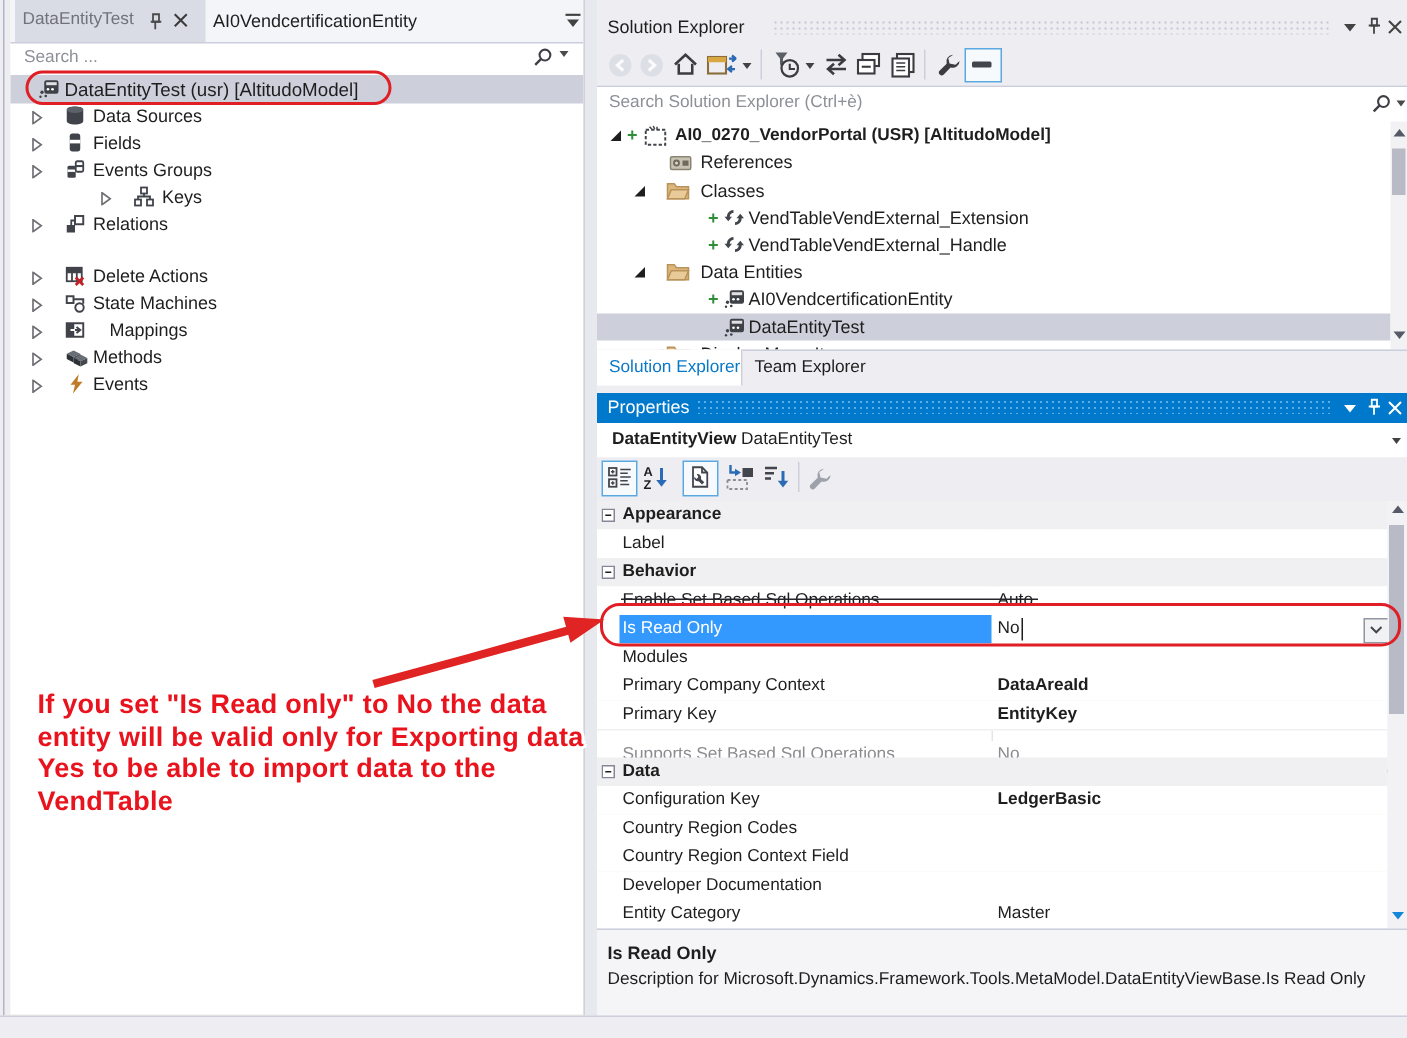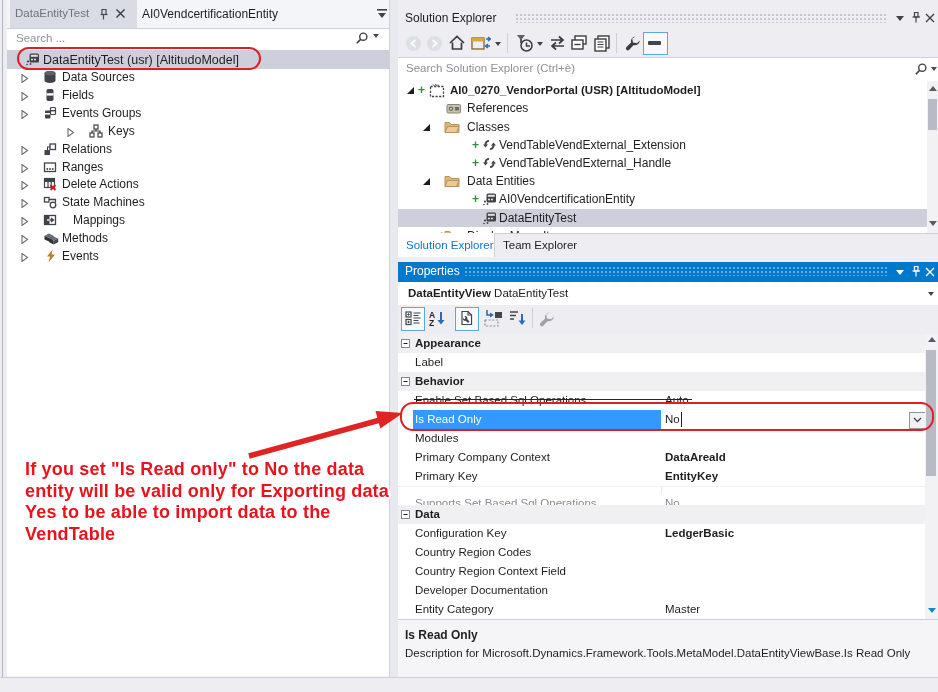--- a/index.html
+++ b/index.html
@@ -125,32 +125,20 @@
       <svg class="ic" style="left:14px;top:6px;" width="8" height="9" viewBox="0 0 8 9">
           <path d="M1 0.5 L6.5 4.5 L1 8.5 Z" fill="none" stroke="#6e6e73" stroke-width="1.1"></path>
         </svg>
       <svg class="ic" style="left:36px;" width="14" height="14" viewBox="0 0 14 14">
           <rect x="1.5" y="8" width="5.5" height="5" fill="#40434a"></rect>
           <rect x="7" y="2" width="5.5" height="5.5" fill="none" stroke="#40434a" stroke-width="1.3"></rect>
           <path d="M4.5 8V5h3" fill="none" stroke="#40434a" stroke-width="1.2"></path>
         </svg>
       <span style="position:absolute;left:55px;">Relations</span>
     </div>
-    <div class="row" style="left:0;top:158px;width:382px;">
-      <svg class="ic" style="left:14px;top:6px;" width="8" height="9" viewBox="0 0 8 9">
-          <path d="M1 0.5 L6.5 4.5 L1 8.5 Z" fill="none" stroke="#6e6e73" stroke-width="1.1"></path>
-        </svg>
-      <svg class="ic" style="left:36px;" width="14" height="14" viewBox="0 0 14 14">
-          <rect x="1.5" y="3" width="11" height="8.5" fill="none" stroke="#40434a" stroke-width="1.3"></rect>
-          <circle cx="4.3" cy="9" r="0.95" fill="#40434a"></circle>
-          <circle cx="7" cy="9" r="0.95" fill="#40434a"></circle>
-          <circle cx="9.7" cy="9" r="0.95" fill="#40434a"></circle>
-        </svg>
-      <span style="position:absolute;left:55px;">Ranges</span>
-    </div>
     <div class="row" style="left:0;top:175px;width:382px;">
       <svg class="ic" style="left:14px;top:6px;" width="8" height="9" viewBox="0 0 8 9">
           <path d="M1 0.5 L6.5 4.5 L1 8.5 Z" fill="none" stroke="#6e6e73" stroke-width="1.1"></path>
         </svg>
       <svg class="ic" style="left:36px;" width="14" height="14" viewBox="0 0 14 14">
           <g fill="none" stroke="#40434a" stroke-width="1.2">
             <rect x="1.5" y="1.5" width="10" height="9"></rect>
             <path d="M1.5 4.5h10 M5 4.5v6 M8.2 4.5v6"></path>
           </g>
           <rect x="1.5" y="1.5" width="10" height="3" fill="#40434a"></rect>

